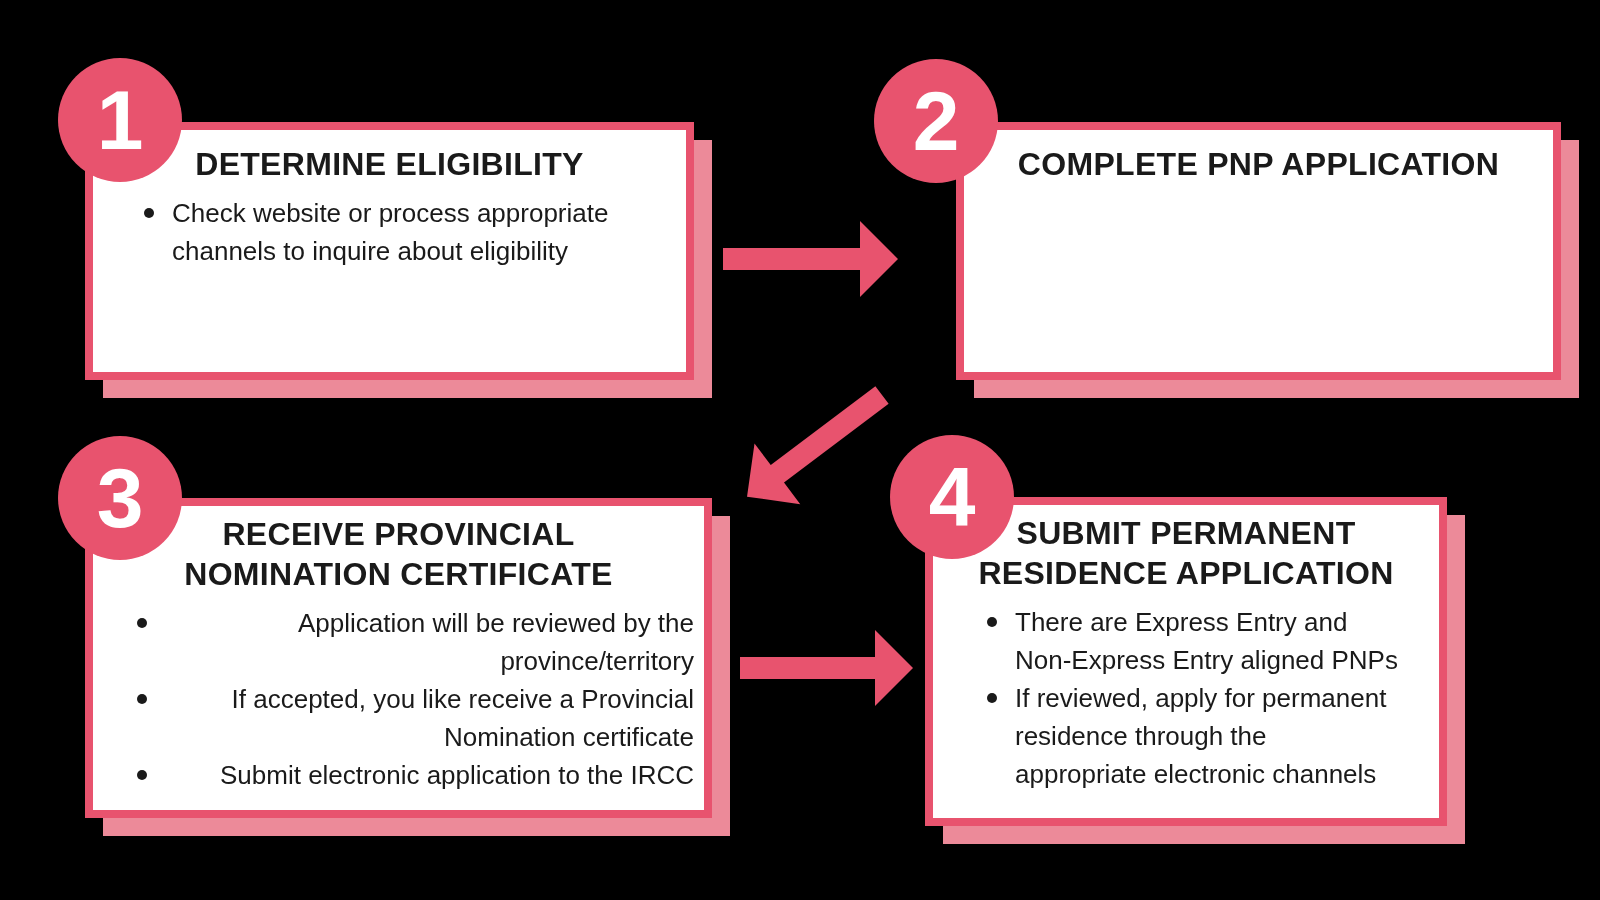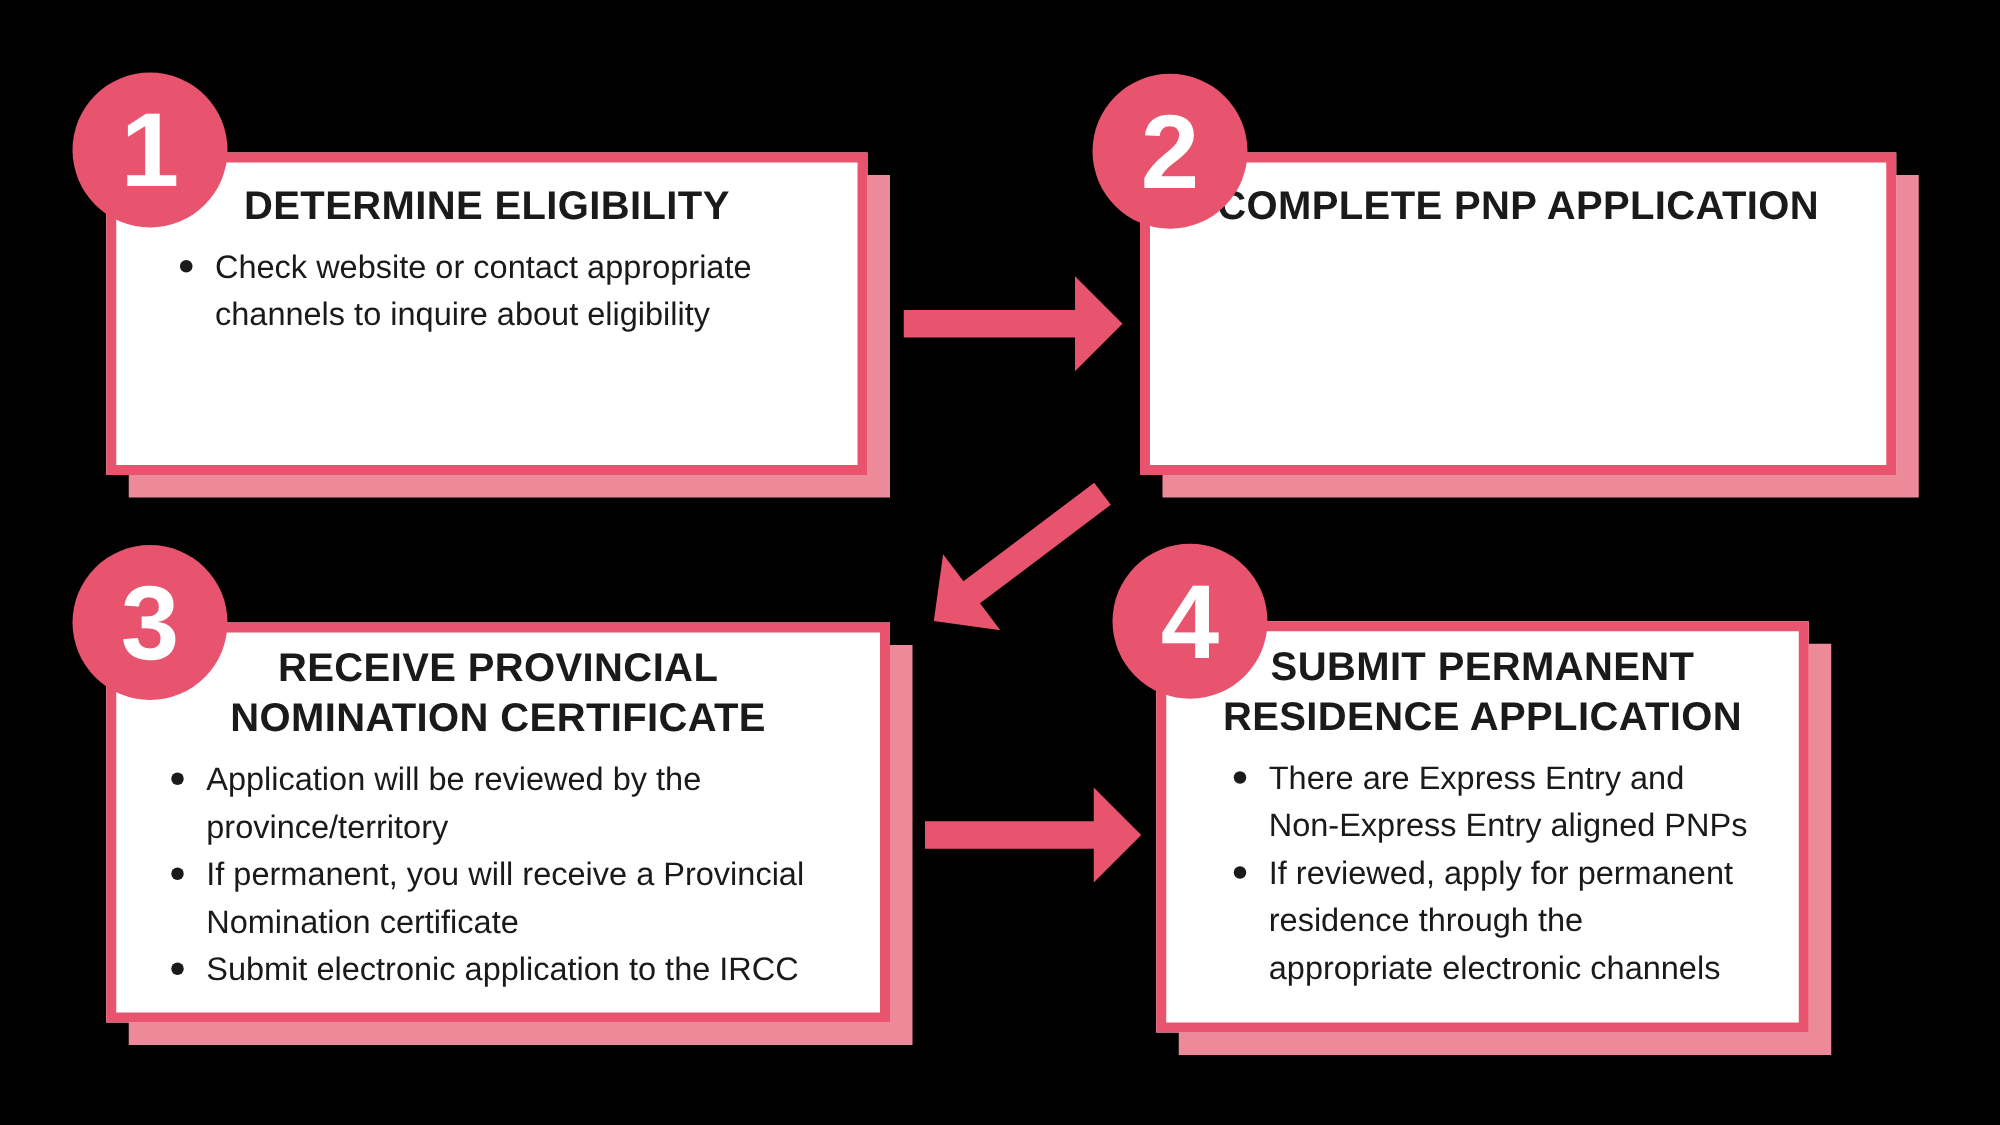--- a/index.html
+++ b/index.html
@@ -15,21 +15,21 @@
 
   
   .step-card {
     position: absolute;
     background: #ffffff;
     border: 8px solid #e8536e;
     box-shadow: 18px 18px 0 0 #ec8a99;
     box-sizing: border-box;
   }
   #card-1 { left: 85px;  top: 122px; width: 609px; height: 258px; }
-  #card-2 { left: 912px; top: 122px; width: 605px; height: 258px; }
+  #card-2 { left: 956px; top: 122px; width: 605px; height: 258px; }
   #card-3 { left: 85px;  top: 498px; width: 627px; height: 320px; }
   #card-4 { left: 925px; top: 497px; width: 522px; height: 329px; }
 
   .step-title {
     font-weight: 700;
     font-size: 32px;
     line-height: 40px;
     letter-spacing: 0.3px;
     text-align: center;
     margin: 14px auto 10px auto;
@@ -41,21 +41,21 @@
   }
 
   ul.bullets {
     list-style: none;
     margin: 10px 0 0 0;
     font-size: 26px;
     line-height: 38px;
   }
   #card-1 ul.bullets { padding: 0 20px 0 47px; }
   #card-2 ul.bullets { padding: 0 15px 0 50px; }
-  #card-3 ul.bullets { padding: 0 10px 0 40px; }
+  #card-3 ul.bullets { padding: 0 10px 0 40px; text-align: right; }
   #card-4 ul.bullets { padding: 0 35px 0 50px; }
 
   ul.bullets li { position: relative; padding-left: 32px; }
   ul.bullets li::before {
     content: "";
     position: absolute;
     left: 4px;
     top: 14px;
     width: 10px;
     height: 10px;
@@ -102,33 +102,33 @@
     <polygon points="723,248 860,248 860,221 898,259 860,297 860,270 723,270"></polygon>
     <g transform="translate(882,395) rotate(143)">
       <polygon points="0,-11 131,-11 131,-38 169,0 131,38 131,11 0,11"></polygon>
     </g>
     <polygon points="740,657 875,657 875,630 913,668 875,706 875,679 740,679"></polygon>
   </svg>
 
   <div class="step-card" id="card-1">
     <div class="step-title">DETERMINE ELIGIBILITY</div>
     <ul class="bullets">
-      <li>Check website or contact appropriate channels to inquire about eligibility</li>
+      <li>Check website or process appropriate channels to inquire about eligibility</li>
     </ul>
   </div>
 
   <div class="step-card" id="card-2">
     <div class="step-title">COMPLETE PNP APPLICATION</div>
   </div>
 
   <div class="step-card" id="card-3">
     <div class="step-title">RECEIVE PROVINCIAL NOMINATION CERTIFICATE</div>
     <ul class="bullets">
       <li>Application will be reviewed by the province/territory</li>
-      <li>If permanent, you will receive a Provincial Nomination certificate</li>
+      <li>If accepted, you like receive a Provincial Nomination certificate</li>
       <li>Submit electronic application to the IRCC</li>
     </ul>
   </div>
 
   <div class="step-card" id="card-4">
     <div class="step-title">SUBMIT PERMANENT RESIDENCE APPLICATION</div>
     <ul class="bullets">
       <li>There are Express Entry and Non-Express Entry aligned PNPs</li>
       <li>If reviewed, apply for permanent residence through the appropriate electronic channels</li>
     </ul>

